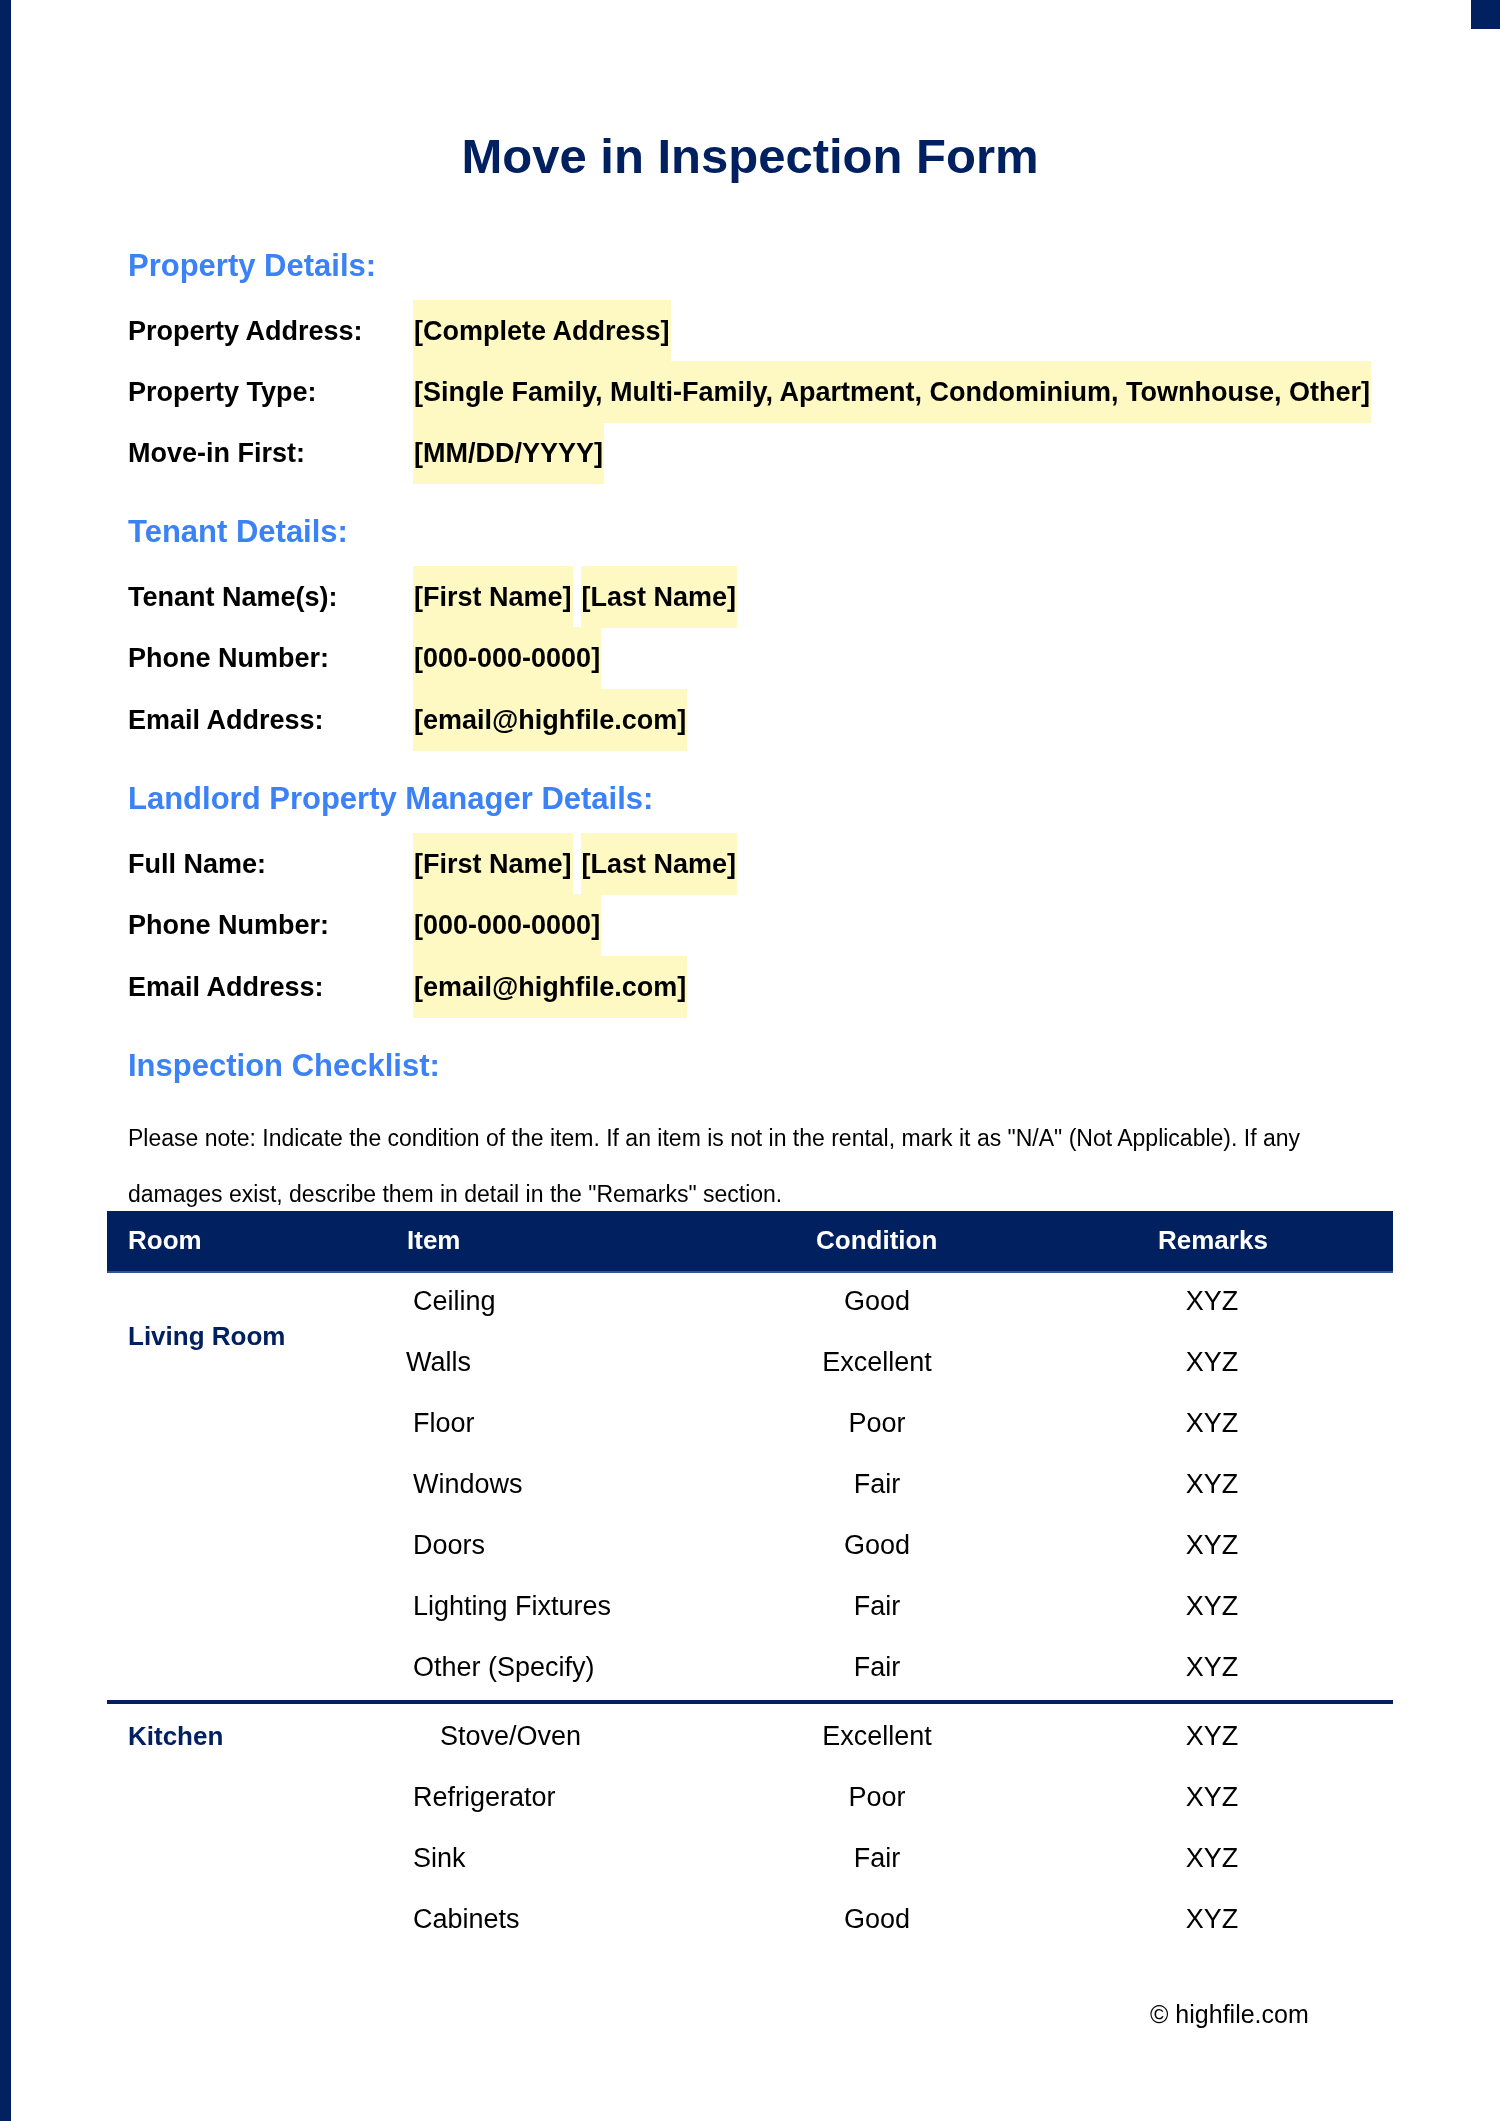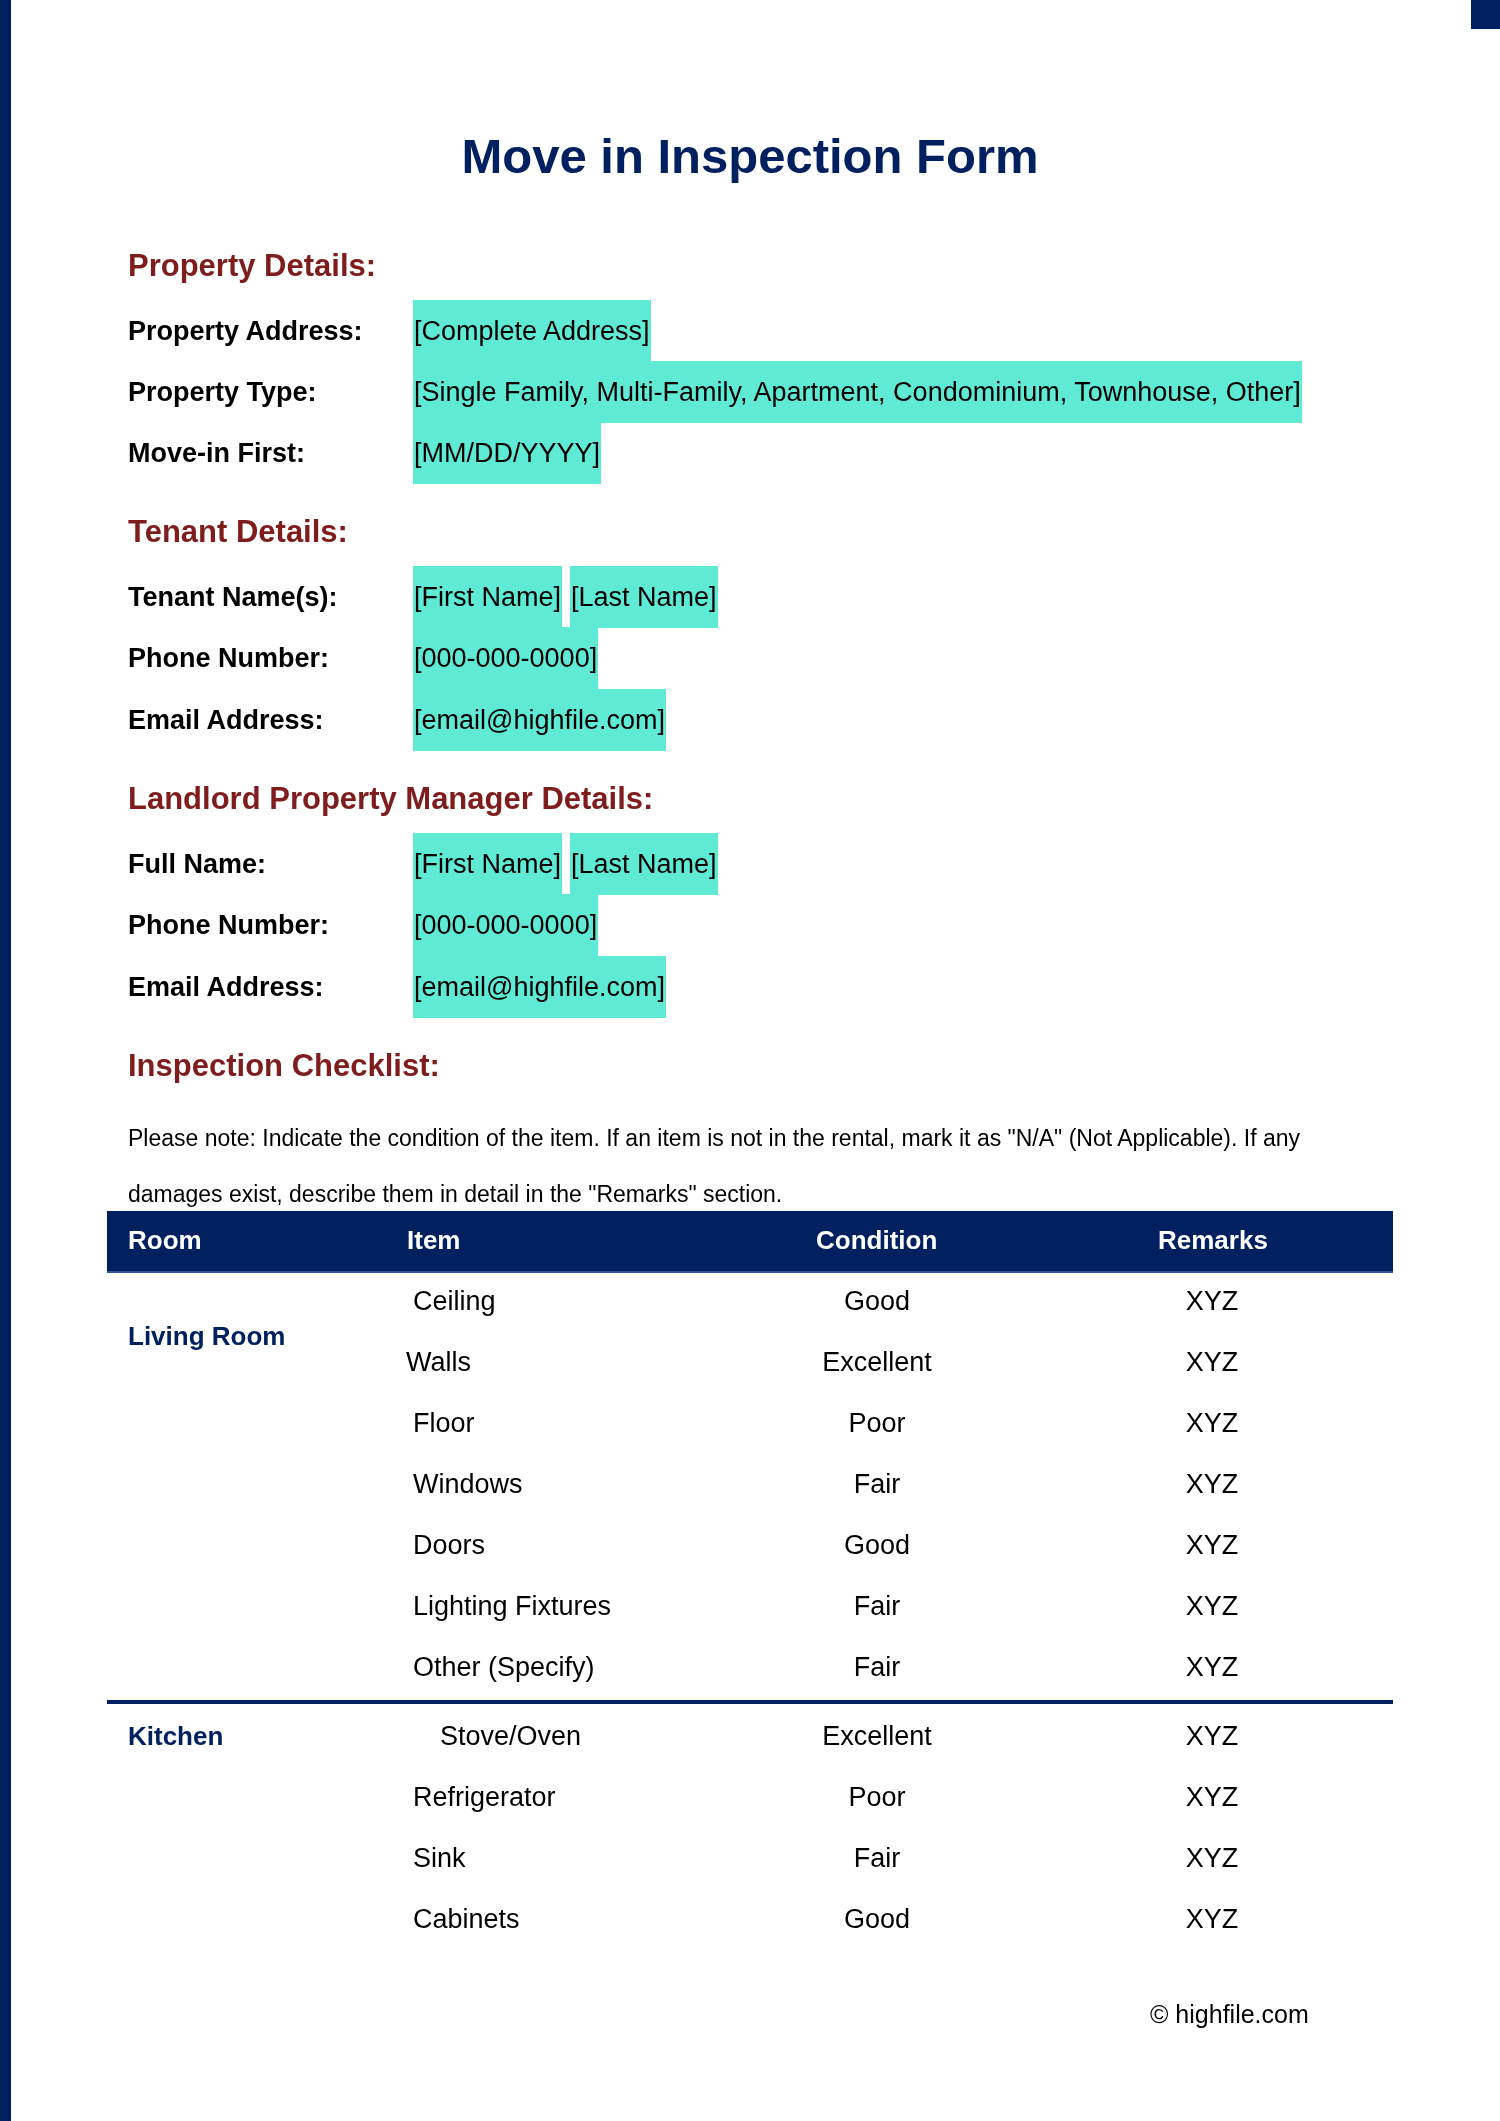--- a/index.html
+++ b/index.html
@@ -2,24 +2,24 @@
 <html><head>
 <meta charset="utf-8">
 <style>
   html, body { margin:0; padding:0; }
   body { width:1500px; height:2121px; position:relative; background:#ffffff; overflow:hidden;
          font-family:"Liberation Sans", sans-serif; color:#000; }
   .left-bar { position:absolute; left:0; top:0; width:11px; height:2121px; background:#002060; }
   .corner-block { position:absolute; left:1471px; top:0; width:29px; height:29px; background:#002060; }
   .title { position:absolute; left:0; width:1500px; top:128px; text-align:center; font-weight:bold;
            font-size:49px; color:#002060; }
-  .section-h { position:absolute; left:128px; font-weight:bold; font-size:31px; color:#7f1d1d; }
+  .section-h { position:absolute; left:128px; font-weight:bold; font-size:31px; color:#3b82f6; }
   .row-label { position:absolute; left:128px; font-weight:bold; font-size:27px; }
   .row-val { position:absolute; left:413px; font-size:27px; }
-  .hl { background:#5eead4; padding:16px 1px; }
+  .hl { background:#fef9c3; padding:16px 1px;font-weight:bold; }
   .gap { display:inline-block; width:8px; }
   .note { position:absolute; left:128px; width:1250px; font-size:23px; line-height:56px; top:1110px; }
   .thead { position:absolute; left:107px; width:1286px; top:1211px; height:60px; background:#002060;
            border-bottom:2px solid #2F5597; }
   .th { position:absolute; top:14px; color:#fff; font-weight:bold; font-size:26px; }
   .cell { position:absolute; font-size:27px; }
   .room { position:absolute; left:128px; font-weight:bold; font-size:26px; color:#002060; }
   .divider { position:absolute; left:107px; width:1286px; top:1700px; height:4px; background:#002060; }
   .footer { position:absolute; left:1150px; top:2000px; font-size:25px;text-align:right; }
 </style>

